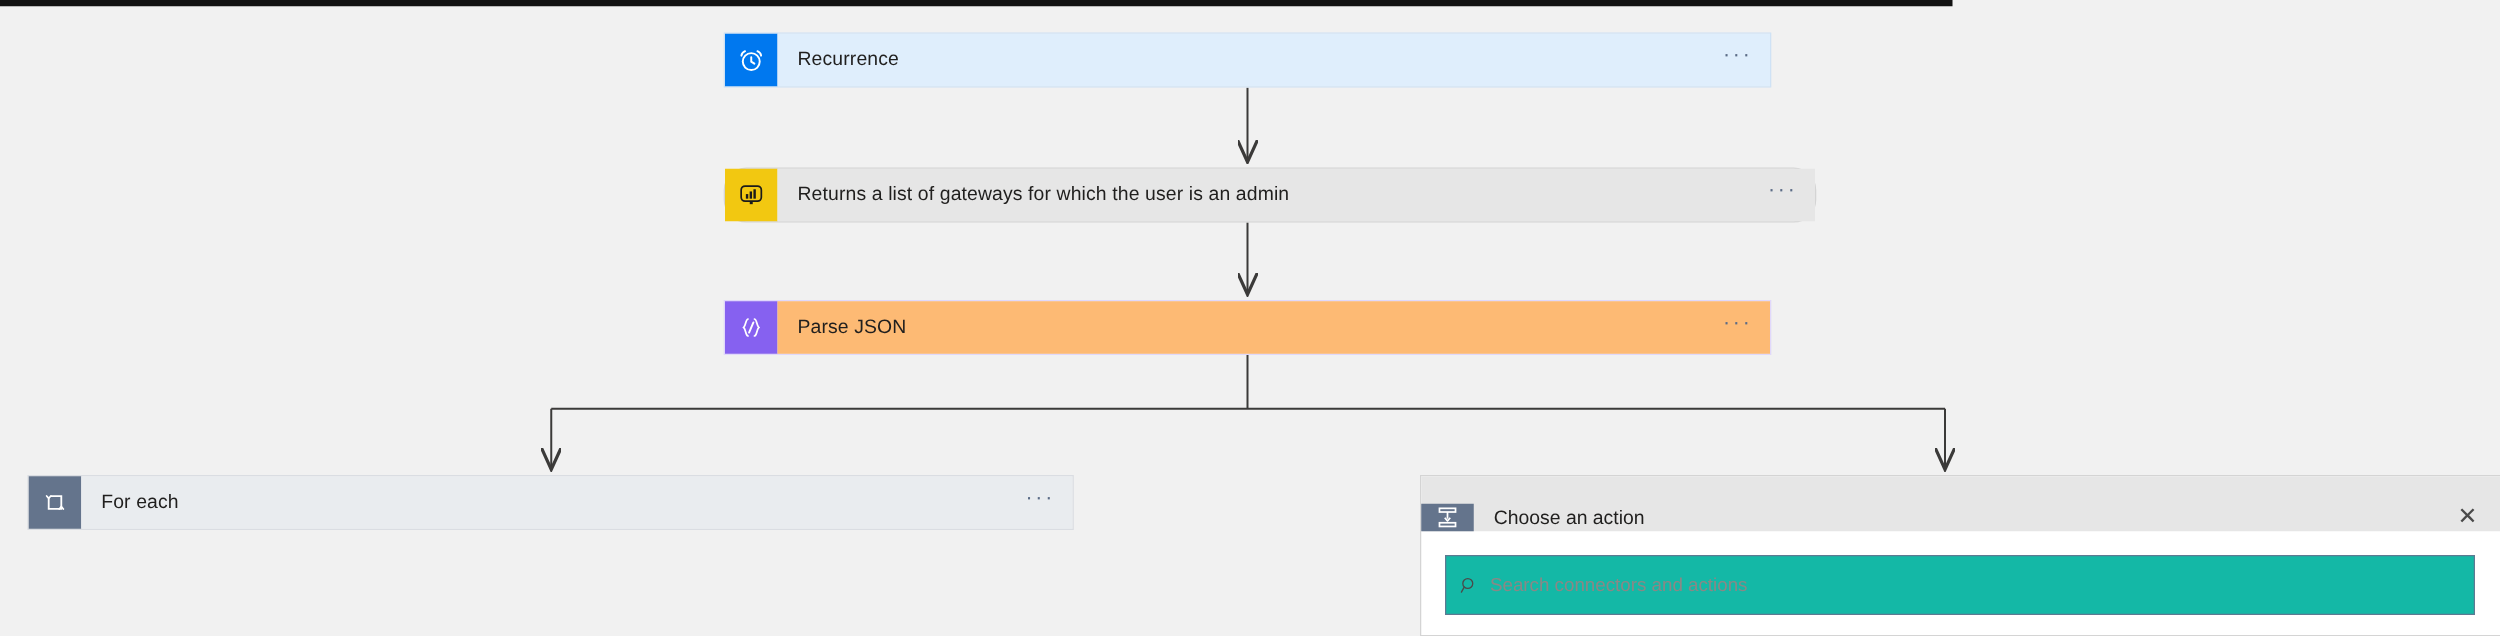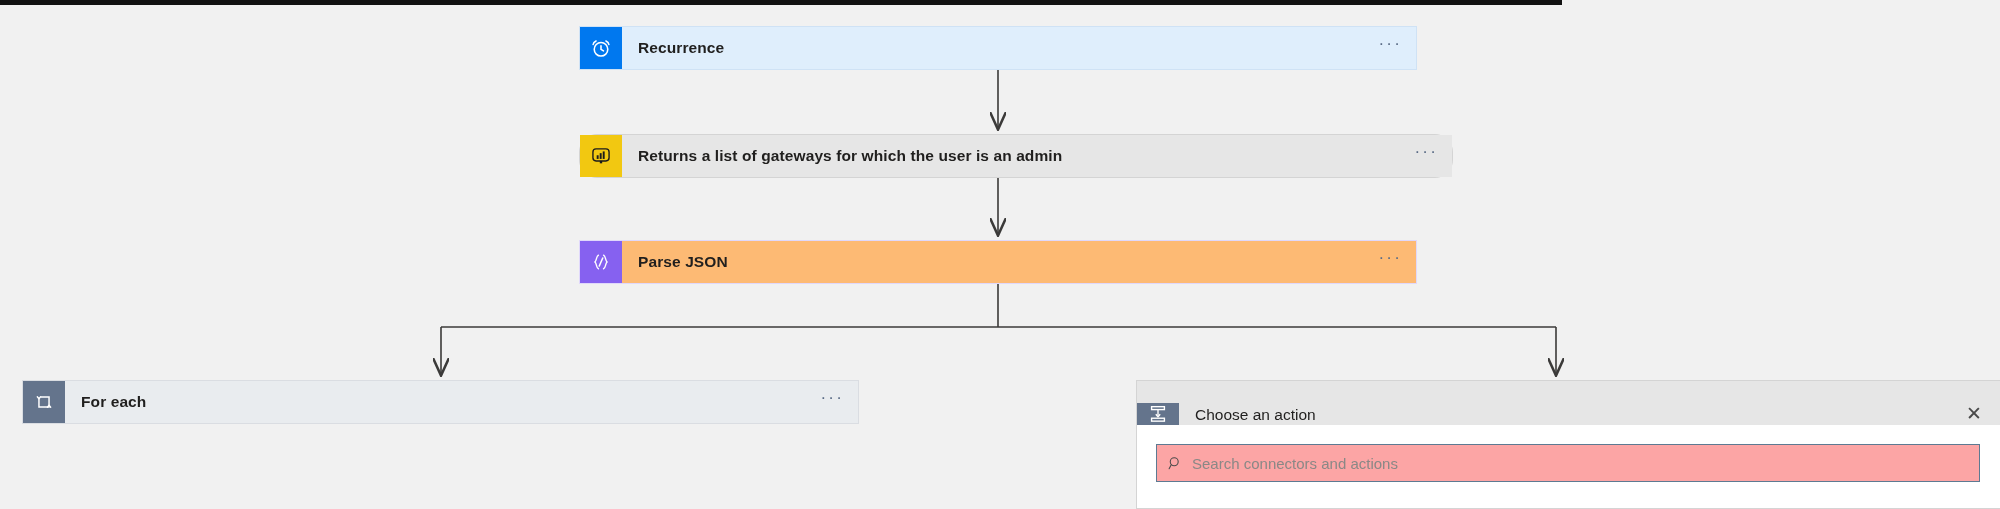--- a/index.html
+++ b/index.html
@@ -41,21 +41,21 @@
   }
   .card-body {
     flex: 1;
     display: flex;
     align-items: center;
     padding: 0 14px 0 16px;
     font-size: 15.5px;
     color: #201f1e;
     letter-spacing: .1px;
   }
-  .card-title { flex: 1; white-space: nowrap; font-weight: bold; }
+  .card-title { flex: 1; white-space: nowrap; }
   .ellipsis {
     font-size: 17px;
     letter-spacing: 2.2px;
     color: #5a6b86;
     line-height: 10px;
     padding-bottom: 8px;
     user-select: none;
   }
 
   
@@ -108,23 +108,23 @@
   #close-btn {
     font-size: 19px;
     color: #4a4a4a;
     line-height: 1;
     cursor: pointer;
     padding: 0 4px 2px 4px;
     font-weight: 300;
   }
   #search-wrap {
     margin: 19px 20px 0 19px;
-    height: 38px;
+    height: 48px;
     border: 1px solid #5d7a92;
-    background: #fca5a5;
+    background: #14b8a6;
     display: flex;
     align-items: center;
     padding: 0 10px;
   }
   #search-input {
     flex: 1;
     border: none;
     outline: none;
     font-family: "Liberation Sans", sans-serif;
     font-size: 15px;

